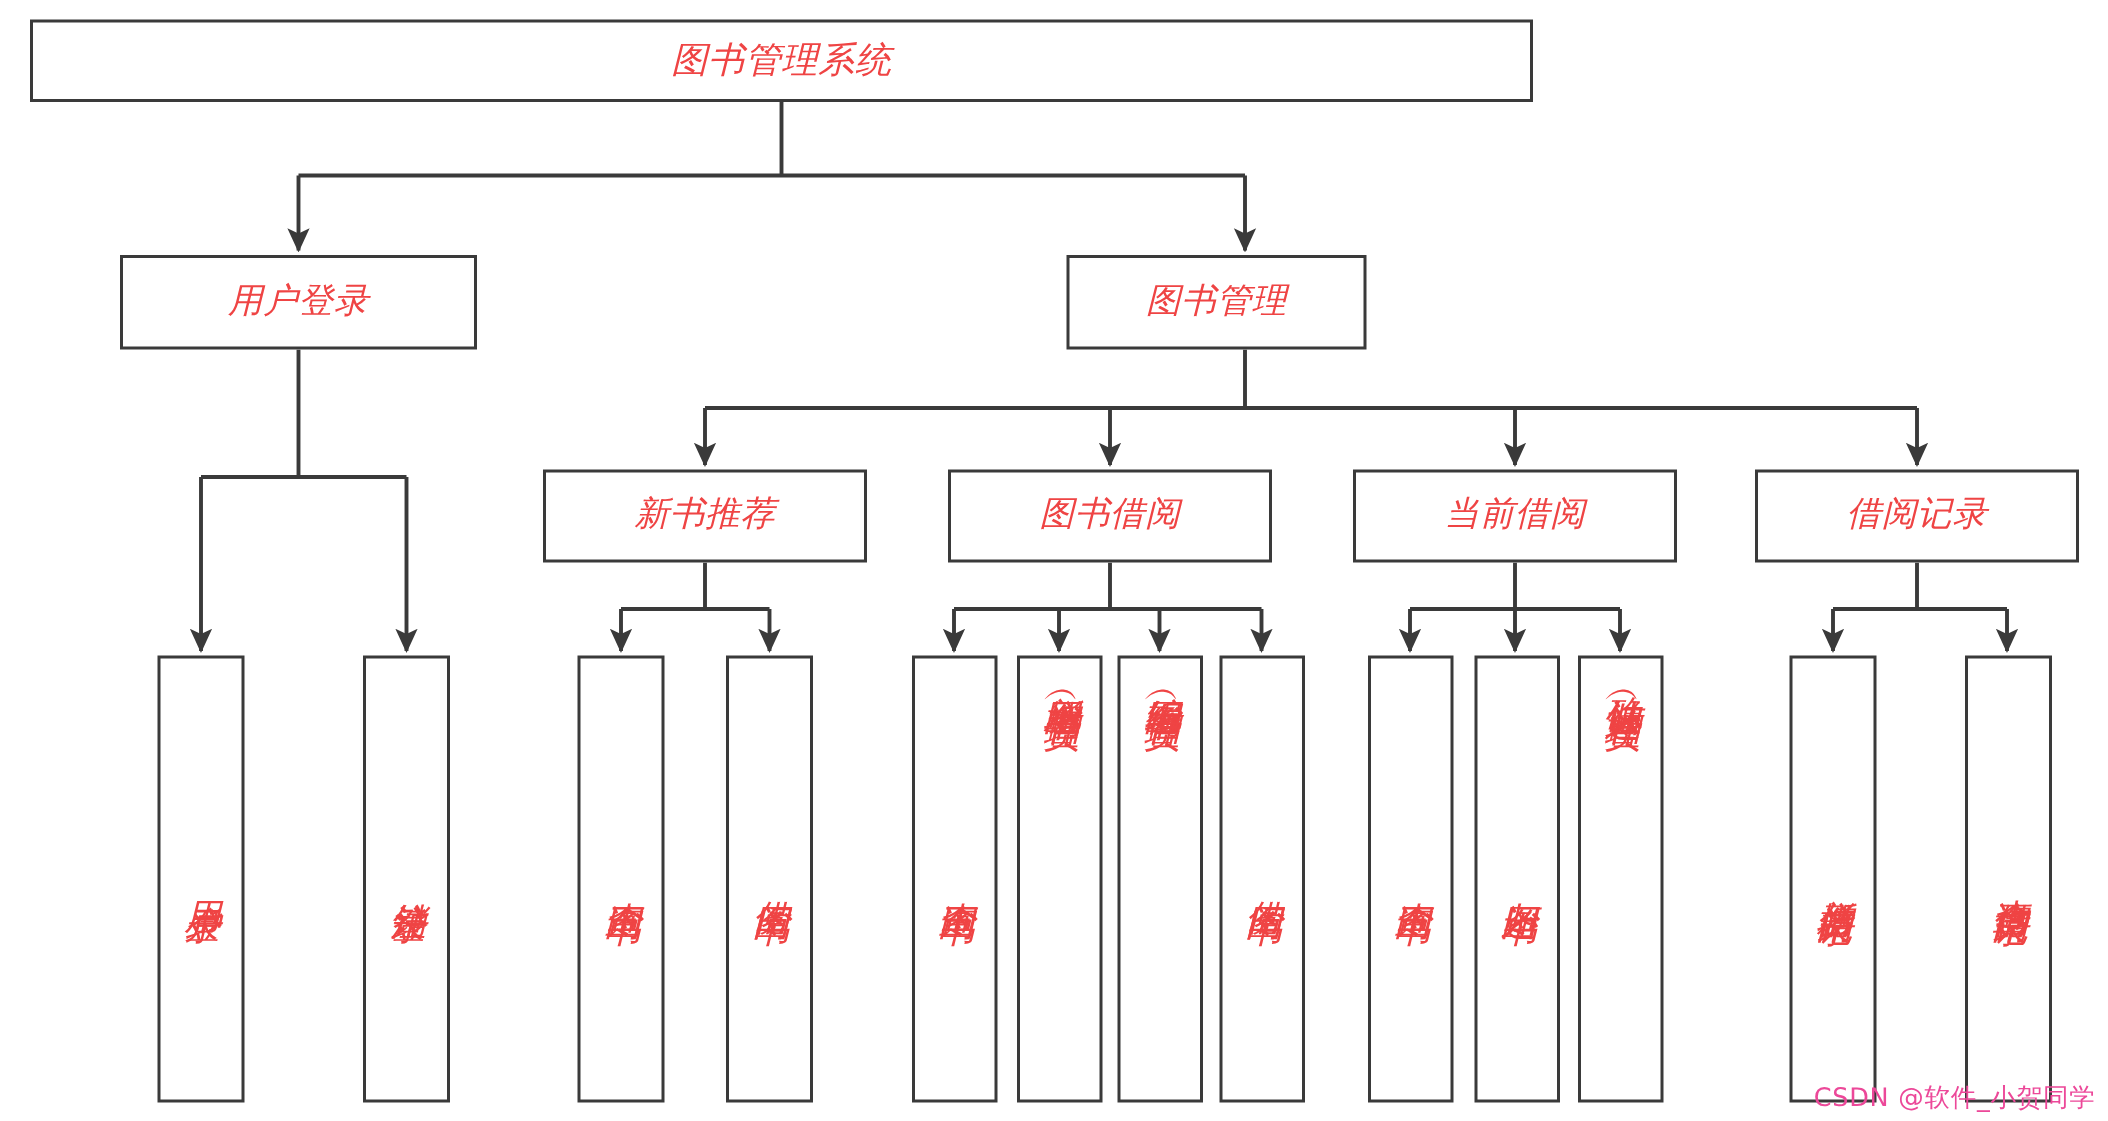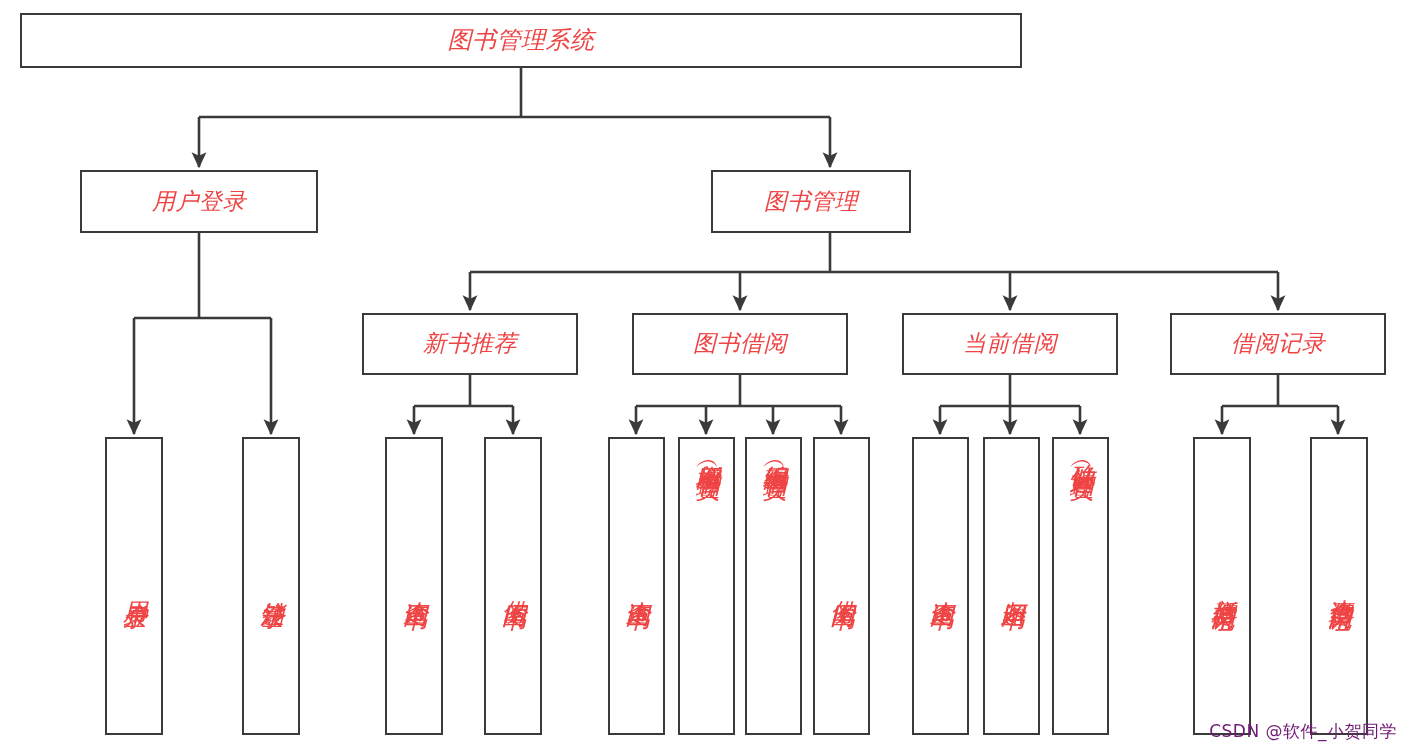--- a/index.html
+++ b/index.html
@@ -70,21 +70,21 @@
   }
   .node-v.center-v {
     align-items: center;
     padding-top: 0;
   }
   #watermark {
     position: absolute;
     right: 8px;
     bottom: 4px;
     font-size: 17px;
-    color: #701a75;
+    color: #ec4899;
     letter-spacing: 0.5px;
     white-space: nowrap;
     user-select: none;
   }
 </style>
 </head>
 <body>
 
 <div id="diagram-root">
 

